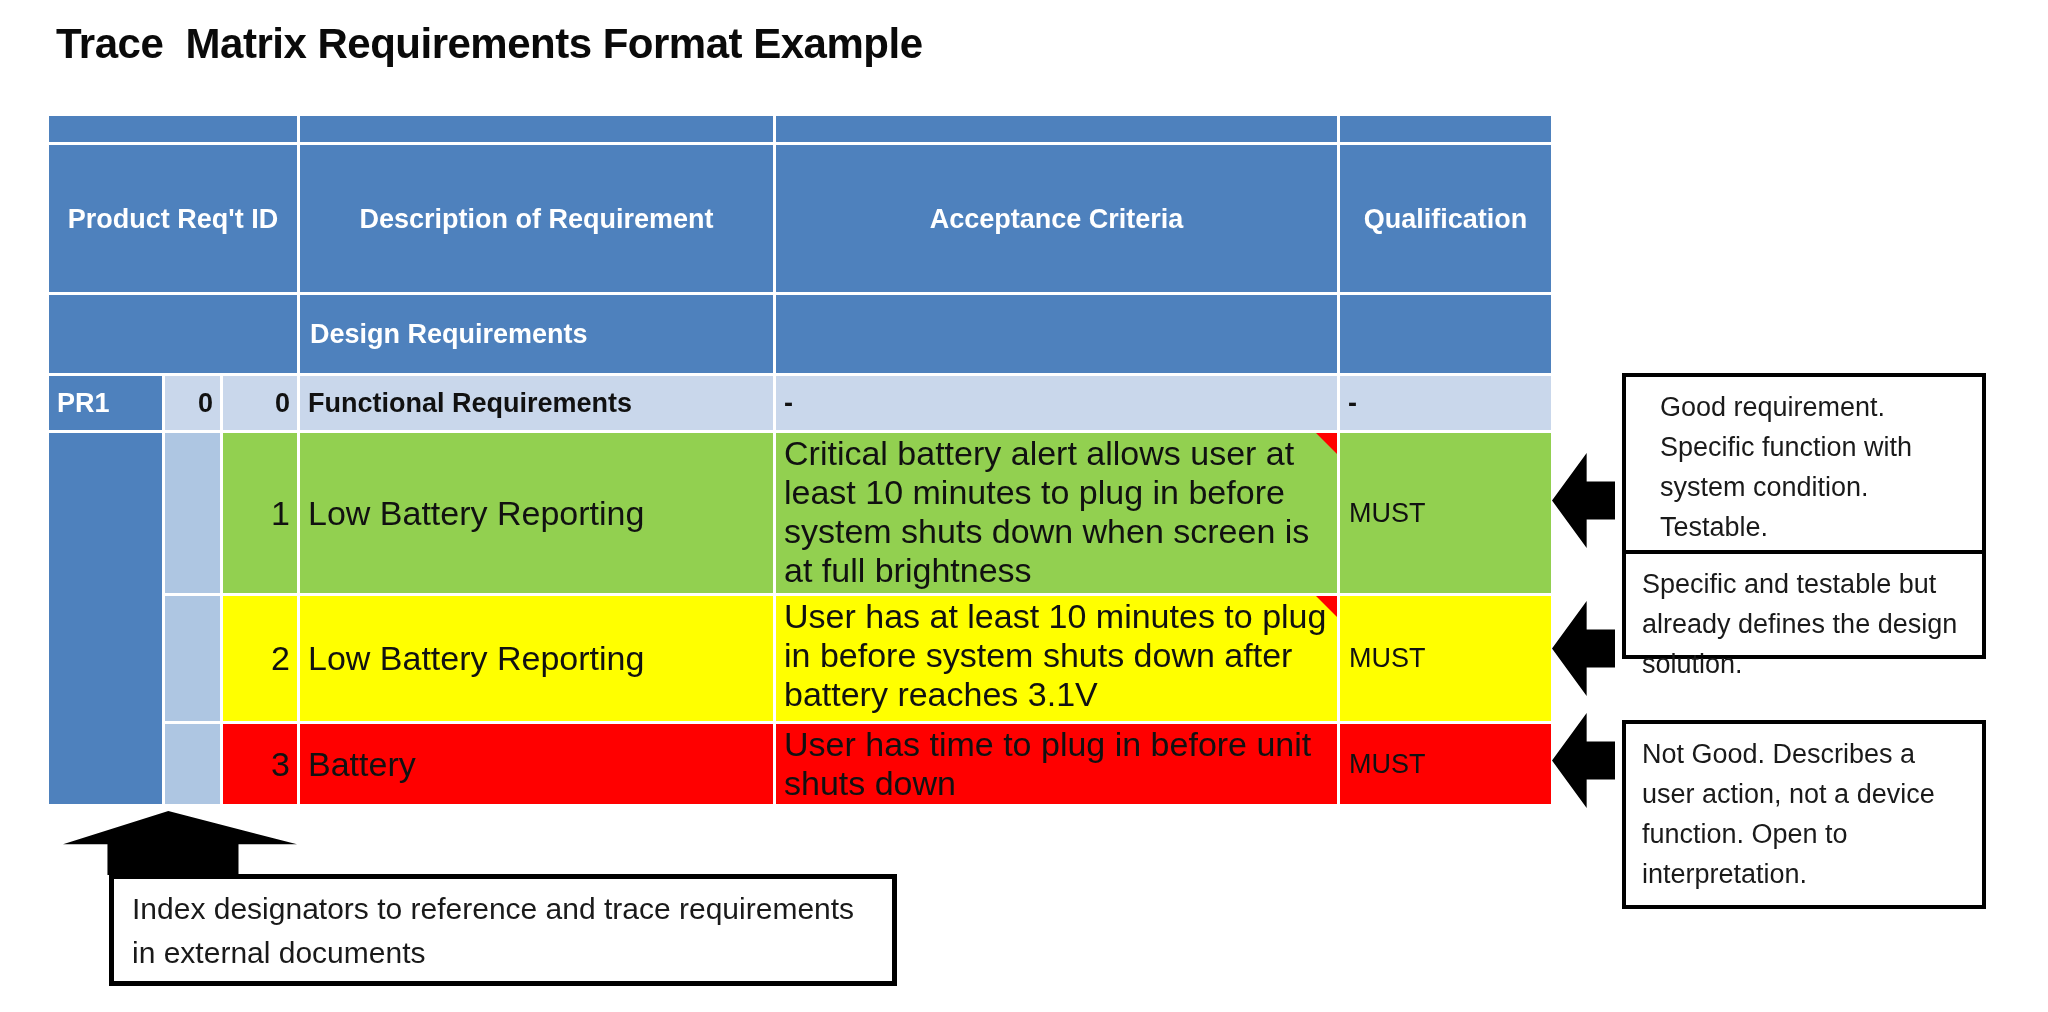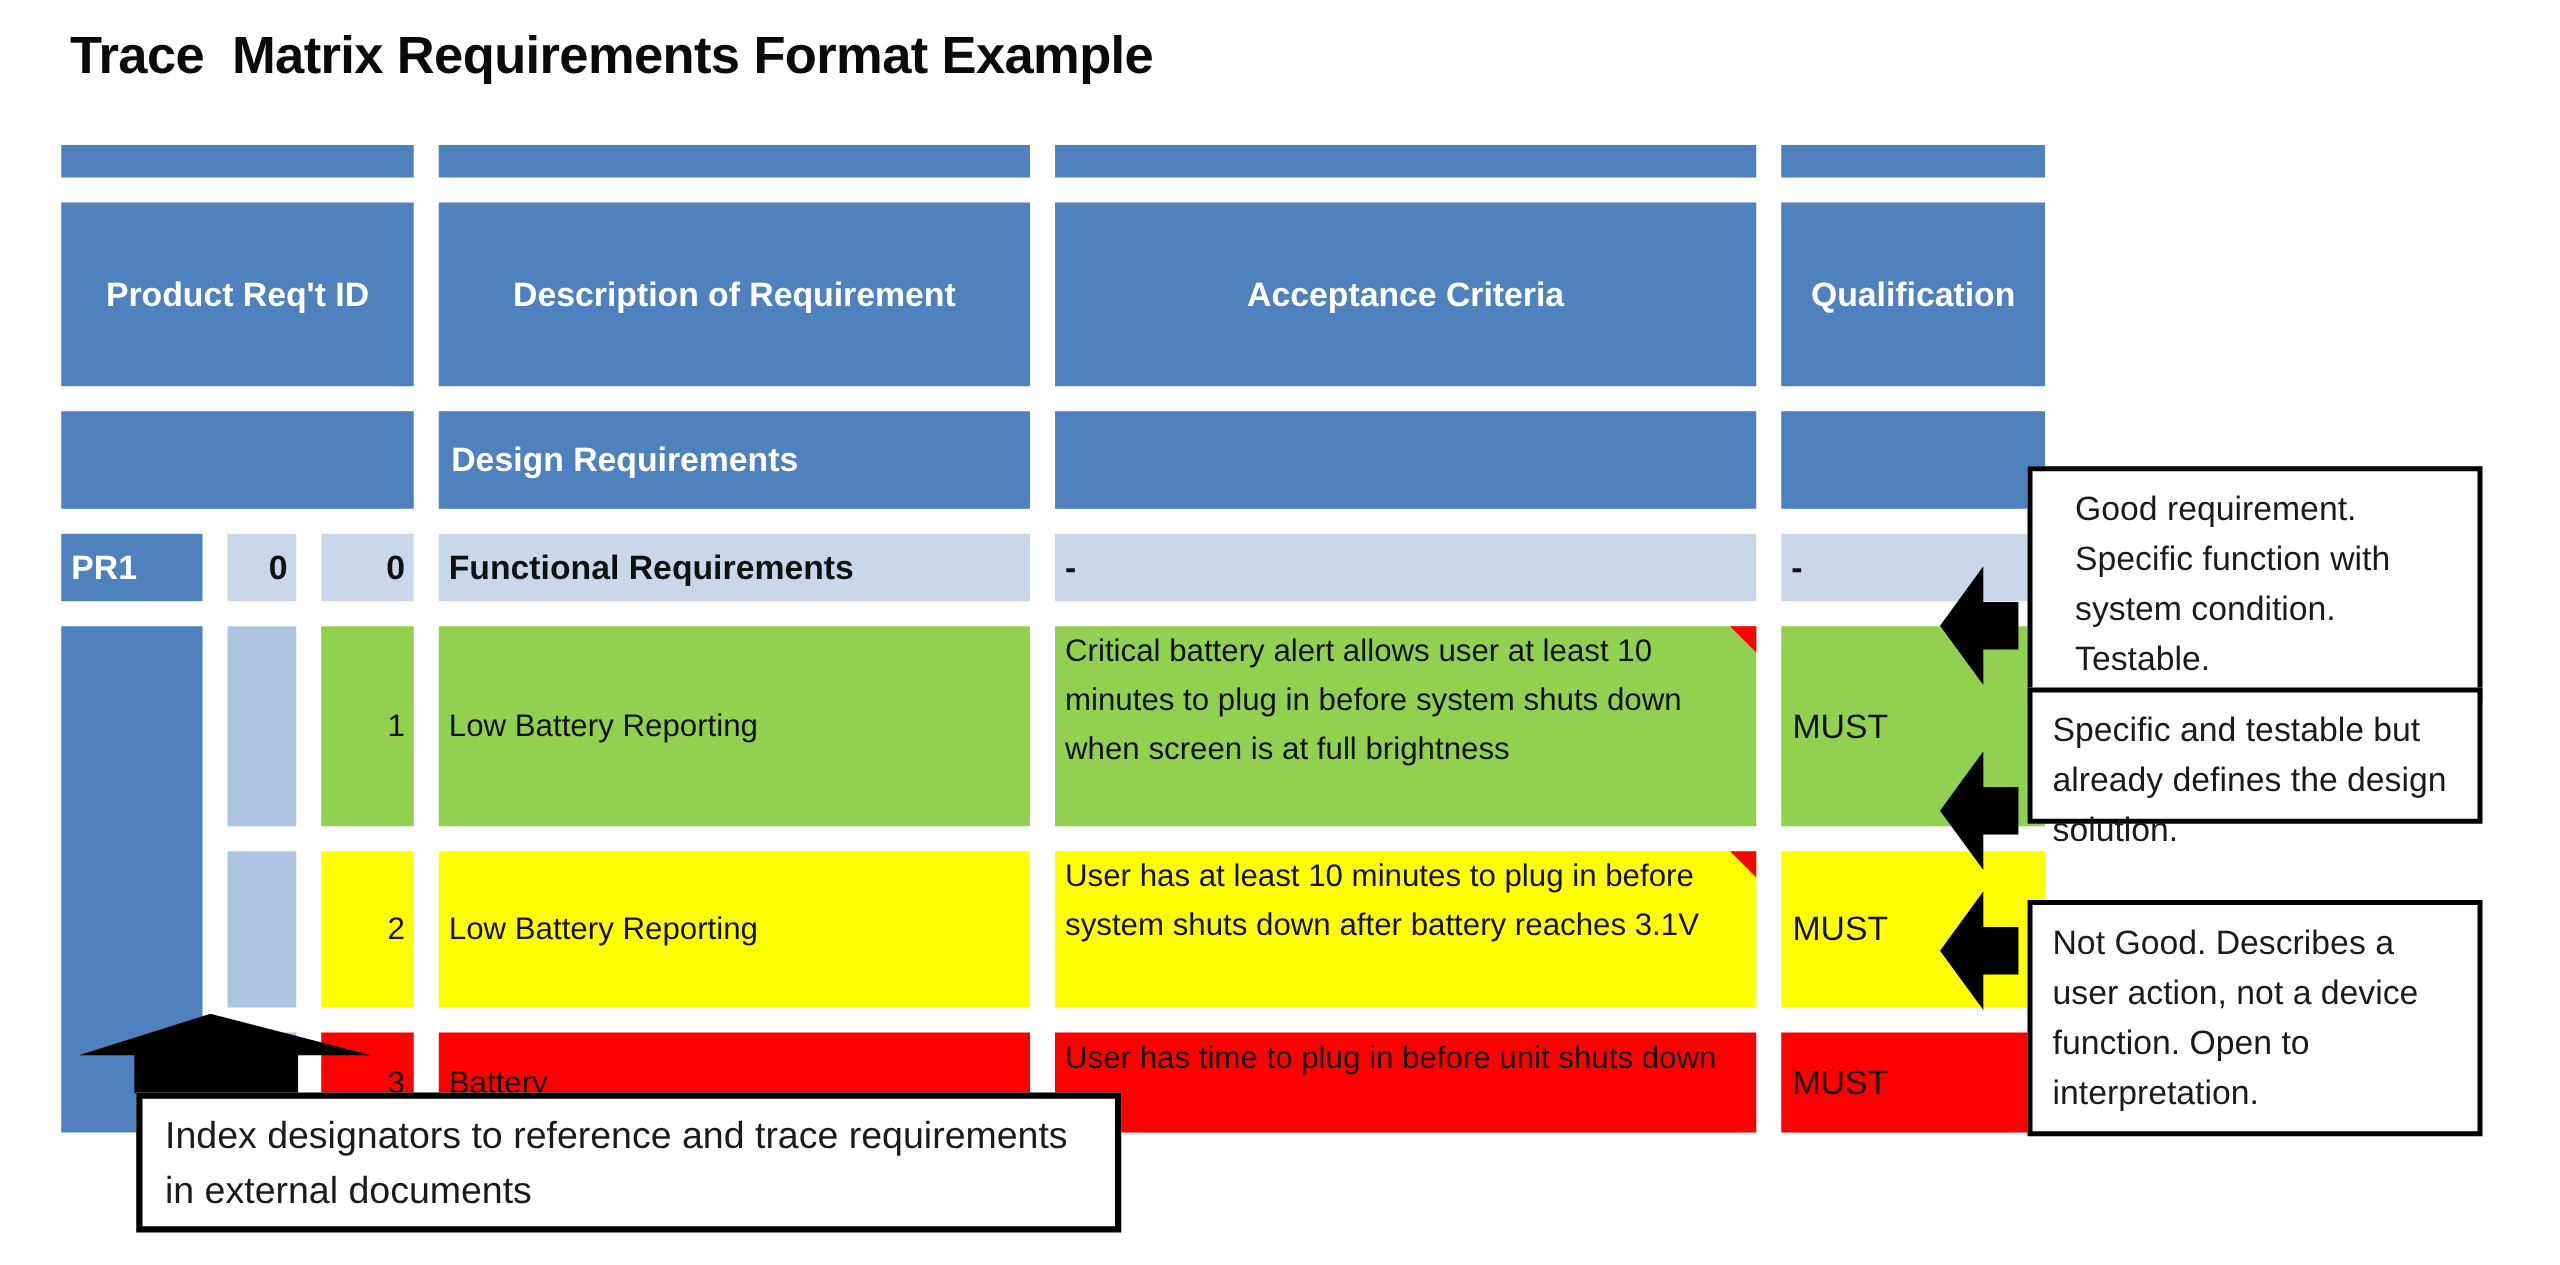--- a/index.html
+++ b/index.html
@@ -12,24 +12,24 @@
     position:absolute;left:56px;top:20px;
     font-size:42px;font-weight:700;letter-spacing:-0.5px;color:#0a0a0a;
     white-space:pre-wrap;
   }
   
   .matrix{
     position:absolute;left:49px;top:116px;
     display:grid;
     grid-template-columns:113px 55px 74px 473px 561px 211px;
     grid-template-rows:26px 147px 78px 54px 160px 125px 80px;
-    gap:20px;
+    gap:3px;
     background:#ffffff;
   }
-  .cell{display:flex;align-items:center;font-size:25px;box-sizing:border-box;}
+  .cell{display:flex;align-items:center;font-size:34px;box-sizing:border-box;}
   .blue{background:#4E81BD;}
   .lightA{background:#C9D7EB;}
   .lightB{background:#AEC6E2;}
   .greenbg{background:#92D050;}
   .yellowbg{background:#FFFF00;}
   .redbg{background:#FF0000;}
   .hdr{color:#ffffff;font-weight:700;font-size:27px;justify-content:center;text-align:center;line-height:34px;}
   .hdr-left{justify-content:flex-start;padding-left:10px;text-align:left;}
   .bold{font-weight:700;font-size:27px;}
   .white{color:#ffffff;}

